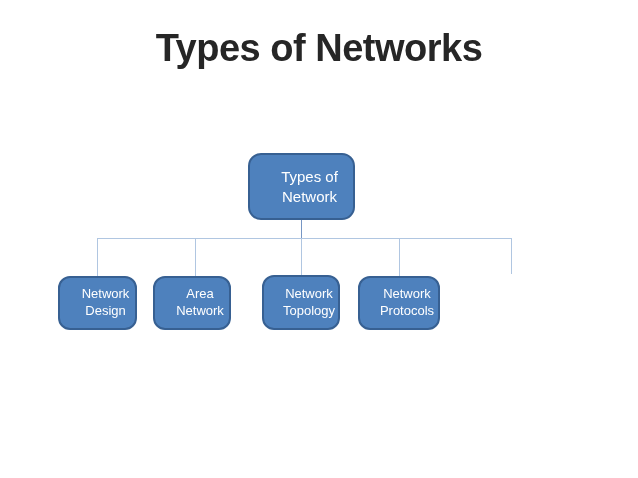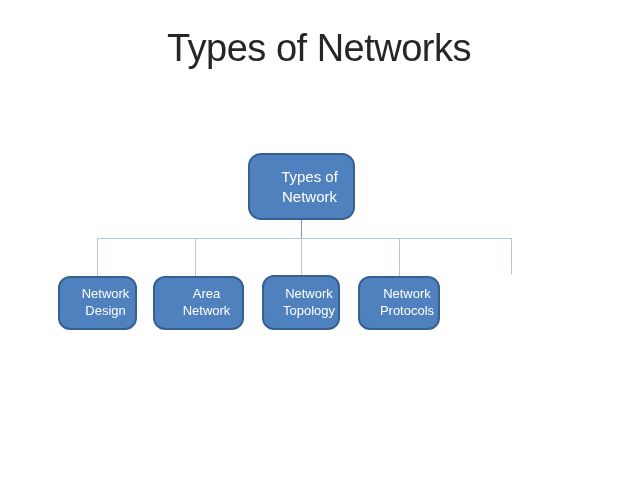--- a/index.html
+++ b/index.html
@@ -15,21 +15,21 @@
     overflow: hidden;
   }
   .title {
     position: absolute;
     left: 0;
     right: 0;
     top: 27px;
     margin: 0;
     text-align: center;
     font-size: 38px;
-    font-weight: 400;
+    font-weight: 700;
     letter-spacing: -0.5px;
     color: var(--color-title-text, #262626);
   }
   .line {
     position: absolute;
   }
   .line.stub {
     left: 301px; top: 220px; width: 1px; height: 19px;
     background: var(--color-connector-stub, #7696c4);
   }
@@ -58,21 +58,21 @@
     font-size: 13px;
     line-height: 1.28;
     padding-left: 16px;
   }
   .node.root {
     left: 248px; top: 153px; width: 107px; height: 67px;
     font-size: 15px;
     border-radius: 13px;
   }
   .node.c1 { left: 58px;  top: 276px; width: 79px; height: 54px; }
-  .node.c2 { left: 153px; top: 276px; width: 91px; height: 54px; }
+  .node.c2 { left: 153px; top: 276px; width: 78px; height: 54px; }
   .node.c3 { left: 262px; top: 275px; width: 78px; height: 55px; }
   .node.c4 { left: 358px; top: 276px; width: 82px; height: 54px; }
   .node.c5 { left: 467px; top: 274px; width: 88px; height: 56px; line-height: 1.2; }
 </style>
 </head>
 <body>
 
 <div class="slide">
 
   <h1 class="title">Types of Networks</h1>

